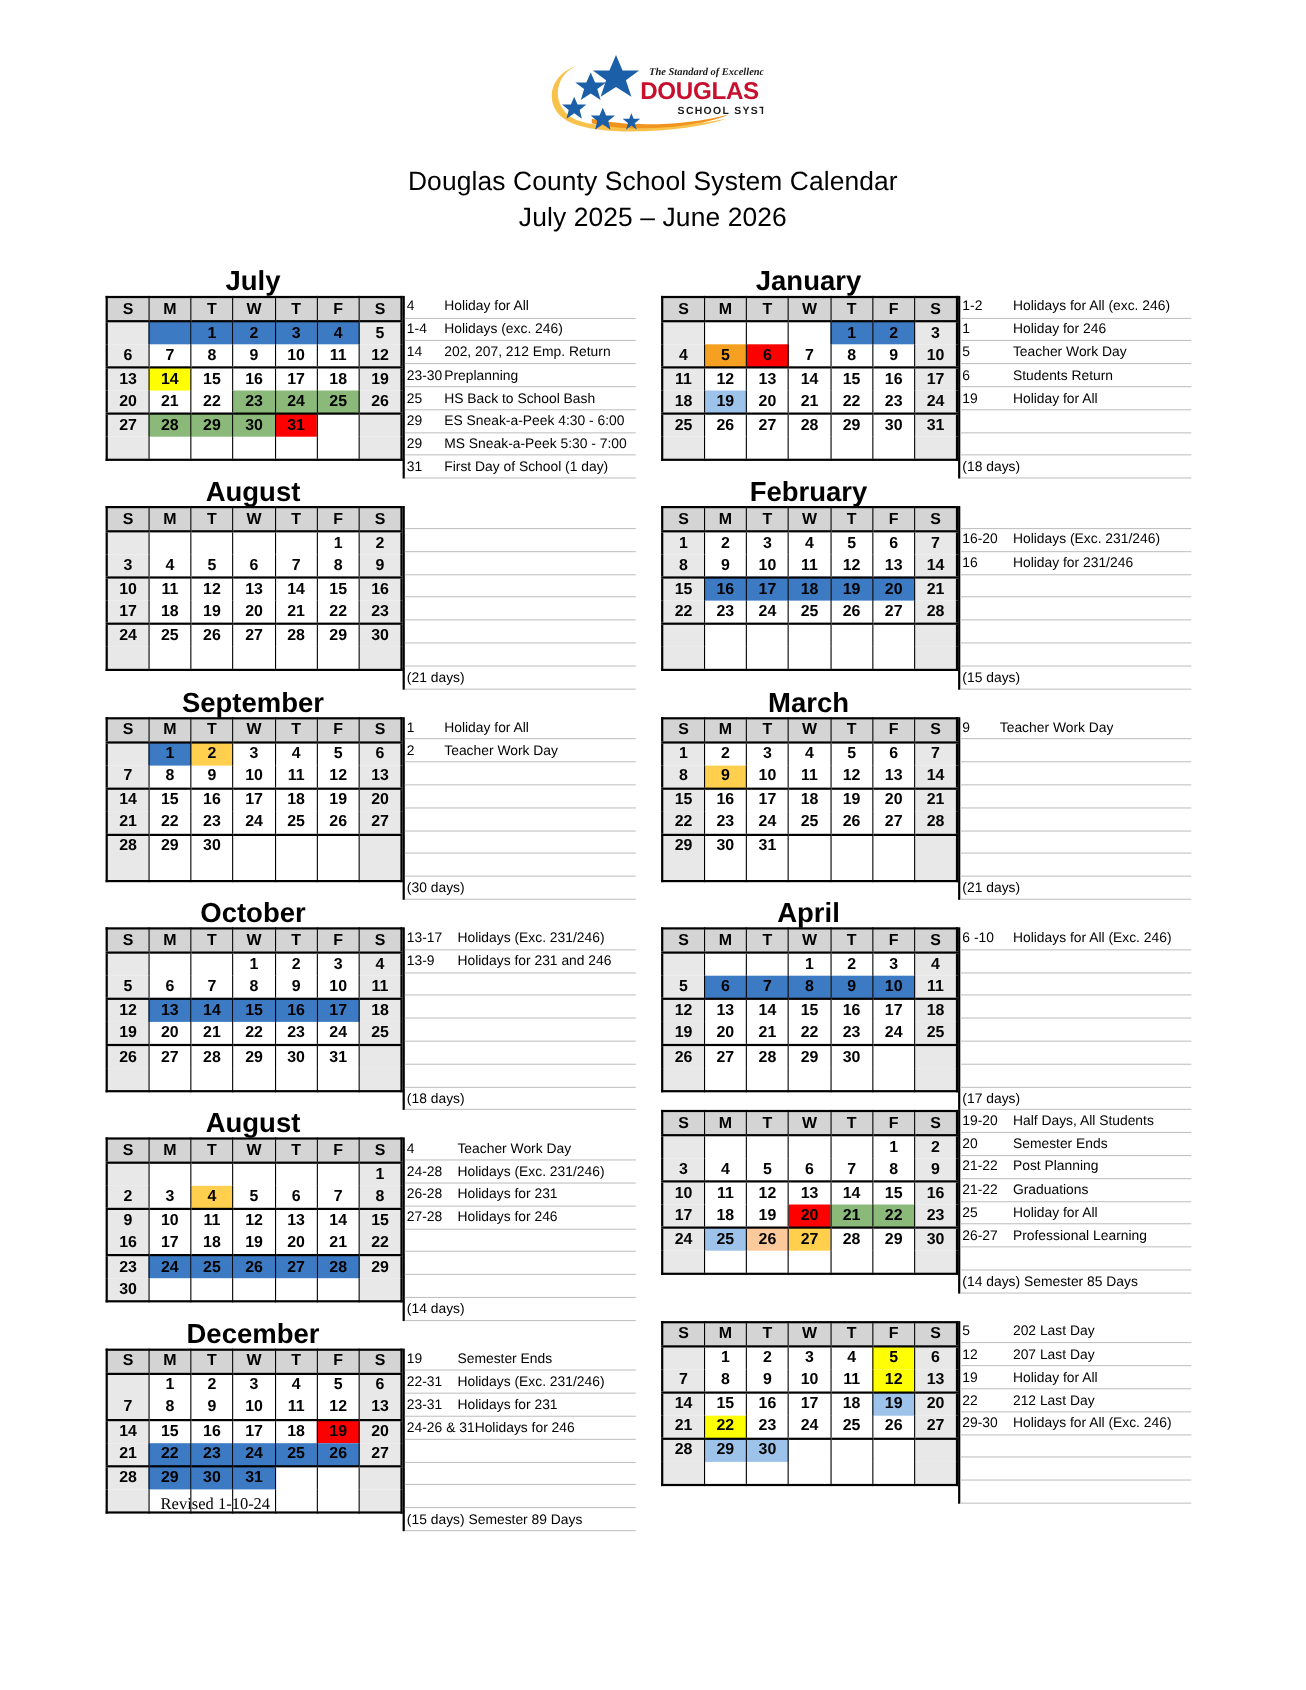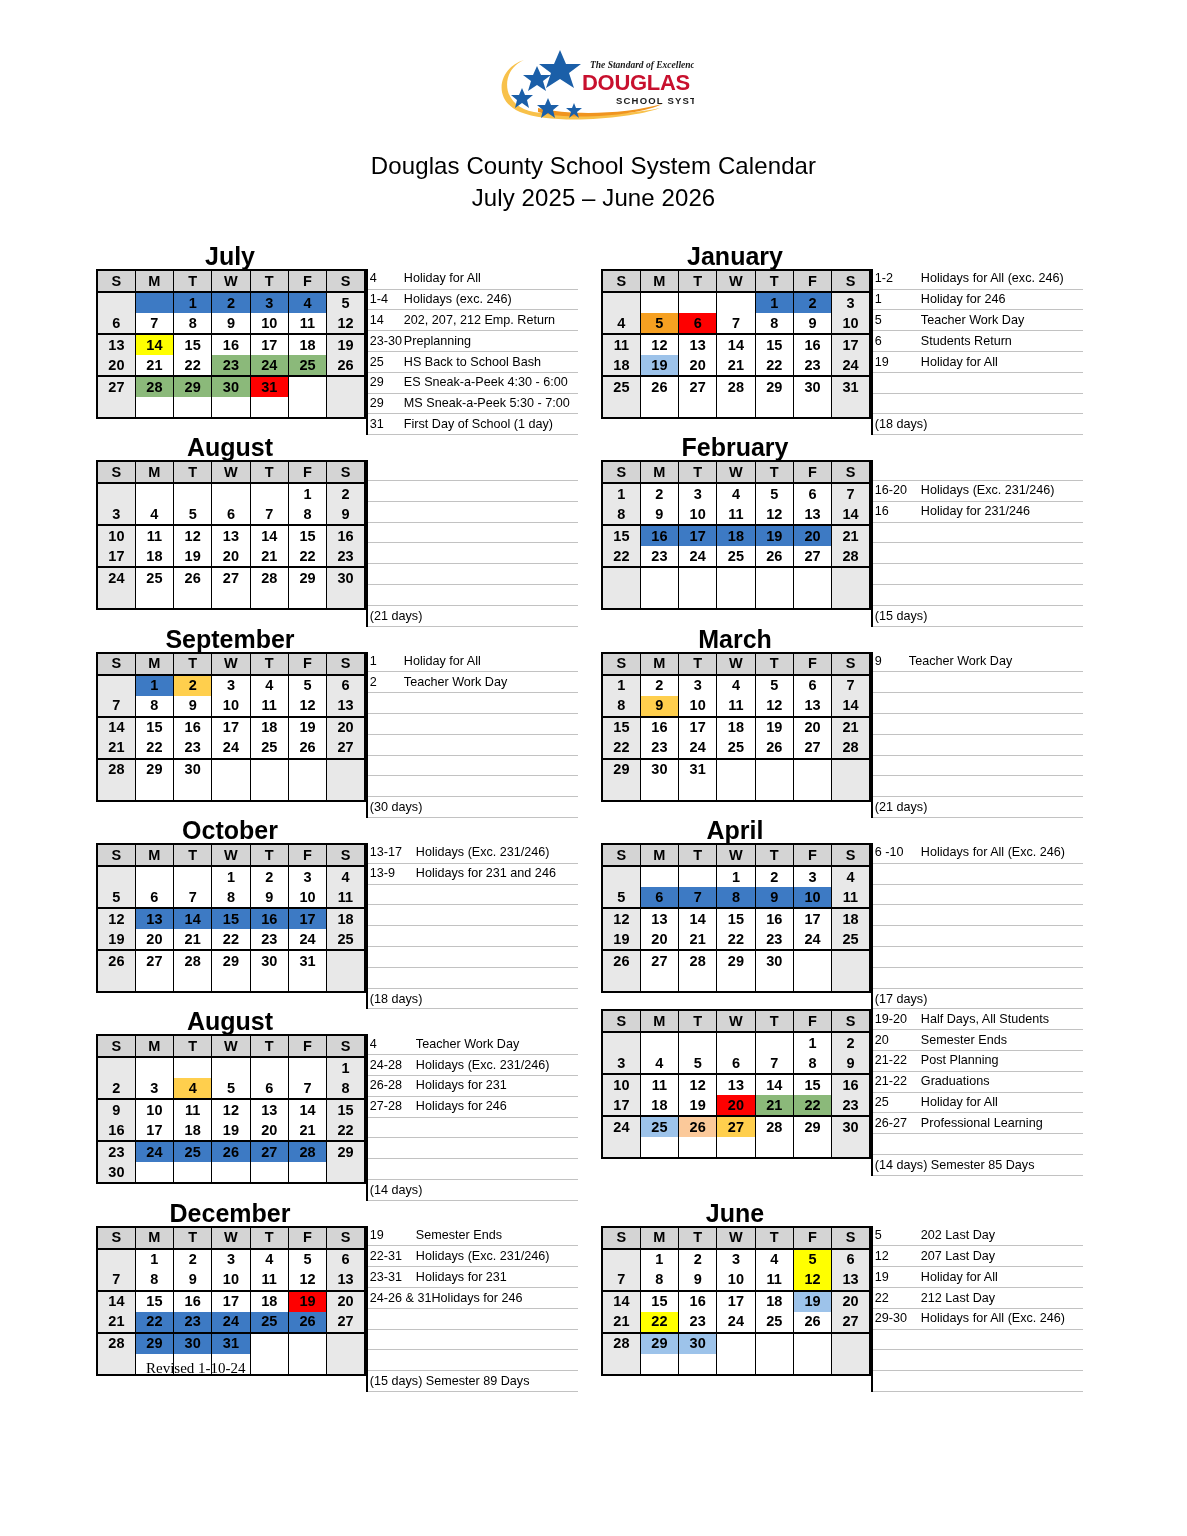--- a/index.html
+++ b/index.html
@@ -1193,21 +1193,20 @@
               <span class="t">  Holidays for 246</span>
             </div>
             <div class="note empty"></div>
             <div class="note empty"></div>
             <div class="note empty"></div>
             <div class="note plain">(15 days) Semester  89 Days</div>
           </div>
         </div>
       </div>
       <div class="mcell right">
-        <div class="month-title">June</div>
         <div class="month-body">
           <table class="cal">
             <thead>
               <tr>
                 <th>S</th>
                 <th>M</th>
                 <th>T</th>
                 <th>W</th>
                 <th>T</th>
                 <th>F</th>

